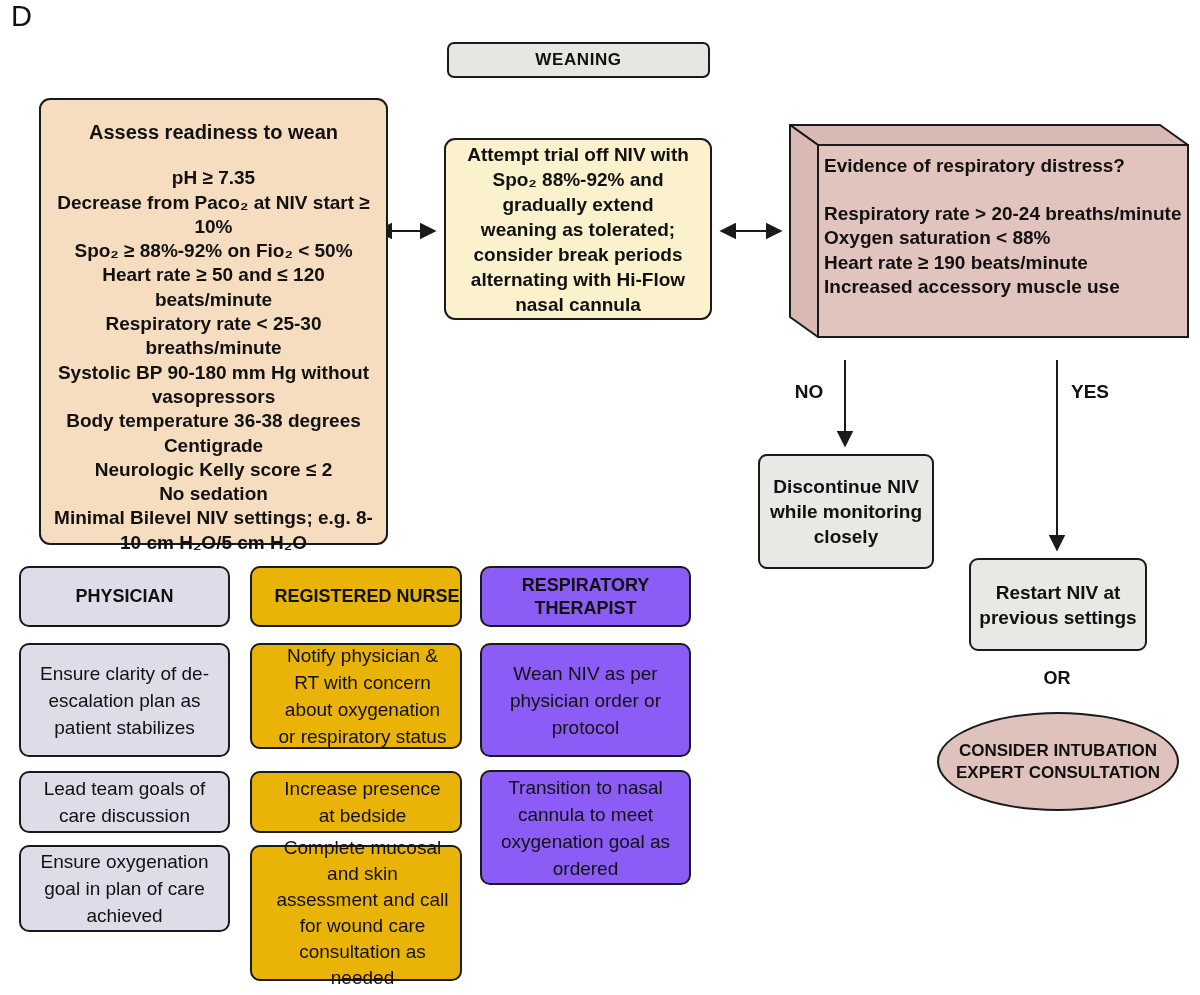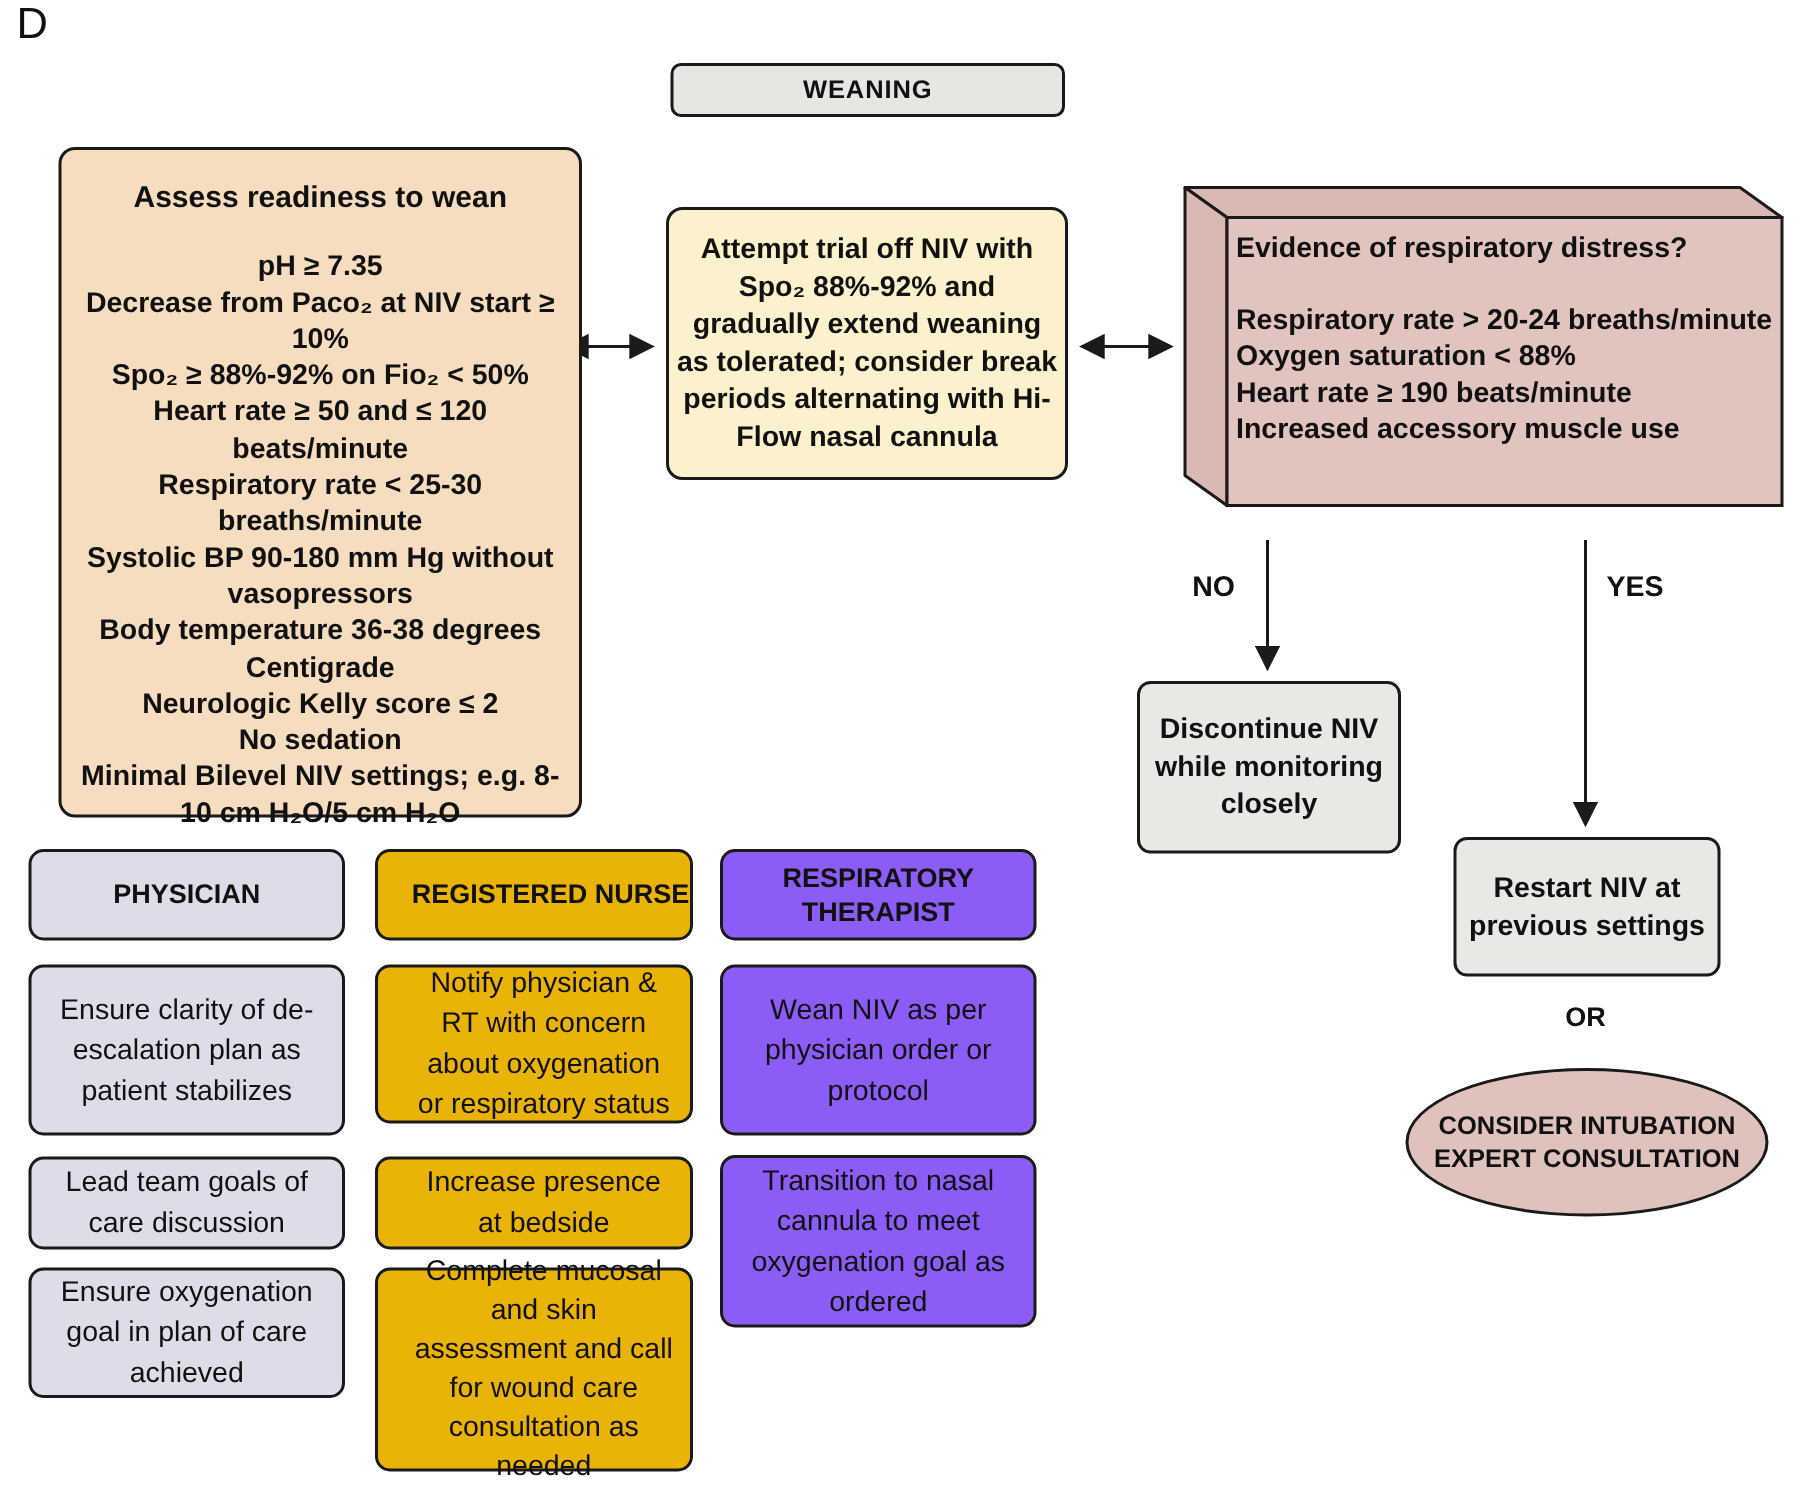--- a/index.html
+++ b/index.html
@@ -16,21 +16,21 @@
     display:flex;flex-direction:column;align-items:center;justify-content:center;
     text-align:center;
   }
   .weaning{left:447px;top:42px;width:263px;height:36px;background:#e6e6e2;
     border-radius:7px;font-weight:bold;font-size:17px;letter-spacing:.6px;}
   .assess{left:19px;top:98px;width:349px;height:447px;background:#f6ddc0;
     border-radius:11px;font-weight:bold;font-size:19px;line-height:24.3px;
     padding:20px 12px;justify-content:flex-start;margin-left:20px;}
   .assess-title{font-size:20px;margin-bottom:22px;}
   .trial{left:444px;top:138px;width:268px;height:182px;background:#fbf1cd;
-    border-radius:11px;font-weight:bold;font-size:19px;line-height:25px;padding:6px 4px;}
+    border-radius:11px;font-weight:bold;font-size:19px;line-height:25px;padding:6px 17px;}
   .distress-text{left:824px;top:154px;width:358px;text-align:left;
     font-weight:bold;font-size:19px;line-height:24.5px;}
   .distress-title{margin-bottom:23px;}
   .branch-label{position:absolute;font-weight:bold;font-size:19px;text-align:center;}
   .no-label{left:781px;top:381px;width:56px;}
   .yes-label{left:1062px;top:381px;width:56px;}
   .or-label{left:1031px;top:668px;width:52px;font-size:18px;}
   .neutral{background:#e8e8e5;border-radius:9px;font-weight:bold;font-size:19px;line-height:25px;}
   .discontinue{left:758px;top:454px;width:176px;height:115px;}
   .restart{left:969px;top:558px;width:178px;height:93px;}

